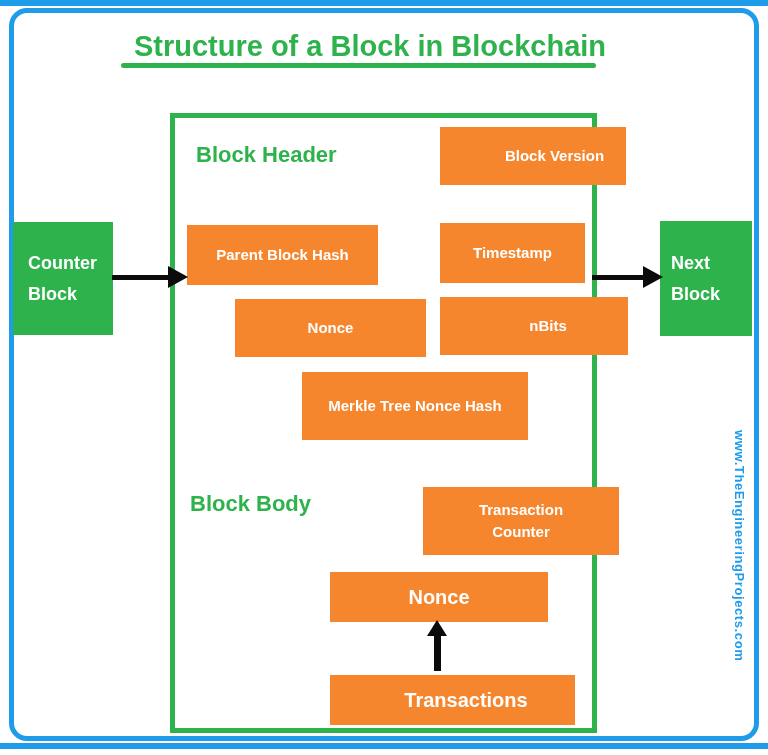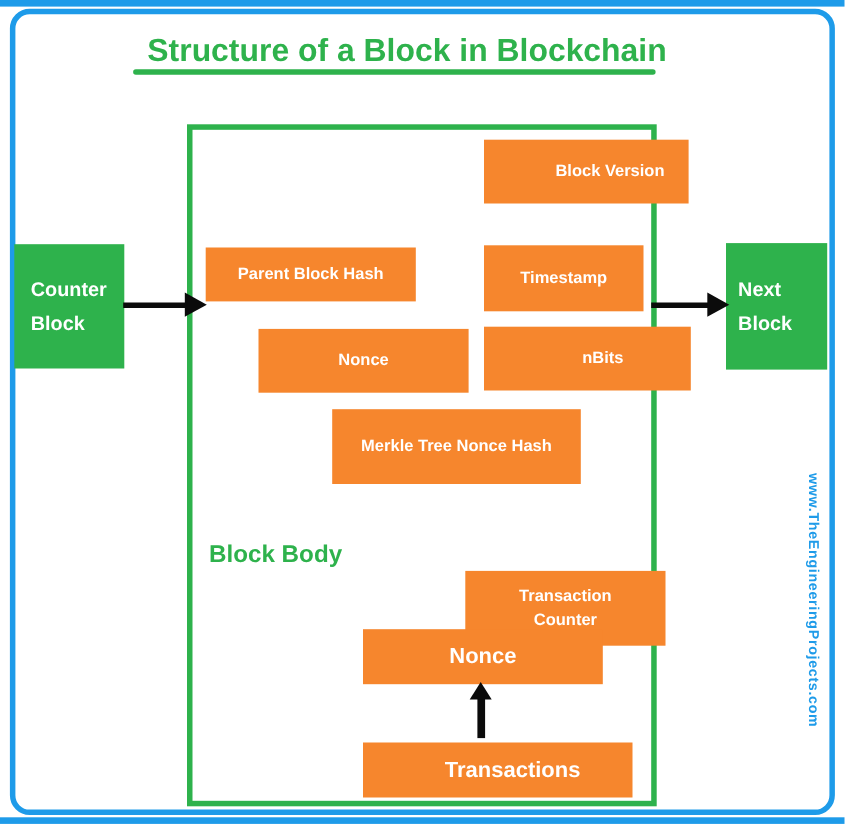--- a/index.html
+++ b/index.html
@@ -48,26 +48,26 @@
   }
   .section-label.header{left:196px;top:142px;}
   .section-label.body{left:190px;top:491px;}
   .obox{
     position:absolute;background:var(--orange);
     display:flex;align-items:center;justify-content:center;
     color:var(--text-white);font-weight:bold;font-size:15px;
     text-align:center;line-height:1.45;
   }
   .b-version{left:440px;top:127px;width:143px;height:58px;padding-left:43px;}
-  .b-pbh{left:187px;top:225px;width:191px;height:49px;}
+  .b-pbh{left:187px;top:225px;width:191px;height:60px;}
   .b-timestamp{left:440px;top:223px;width:145px;height:60px;}
   .b-nonce{left:187px;top:299px;width:191px;height:58px;margin-left:48px;}
   .b-nbits{left:440px;top:297px;width:160px;height:58px;padding-left:28px;}
   .b-merkle{left:302px;top:372px;width:226px;height:68px;}
-  .b-txcounter{left:423px;top:487px;width:182px;height:68px;margin-top:32px;}
+  .b-txcounter{left:423px;top:487px;width:196px;height:68px;}
   .b-txcounter span{display:block;max-width:120px;}
   .b-hash{left:330px;top:572px;width:218px;height:50px;font-size:20px;}
   .b-transactions{left:330px;top:675px;width:218px;height:50px;font-size:20px;padding-left:27px;}
   .gbox{
     position:absolute;background:var(--green);
     display:flex;align-items:center;justify-content:center;
     color:var(--text-white);font-weight:bold;font-size:18px;
     text-align:left;line-height:1.7;
   }
   .gbox span{display:block;max-width:70px;}
@@ -108,20 +108,21 @@
 
   <div class="edge-bar top"></div>
   <div class="edge-bar bottom"></div>
   <div class="frame"></div>
 
   <h1 class="title">Structure of a Block in Blockchain</h1>
   <div class="title-underline"></div>
 
   <div class="main-box"></div>
 
+  <div class="section-label header">Block Header</div>
   <div class="section-label body">Block Body</div>
 
   <div class="obox b-version">
     <span>Block Version</span>
   </div>
   <div class="obox b-pbh">
     <span>Parent Block Hash</span>
   </div>
   <div class="obox b-timestamp">
     <span>Timestamp</span>

